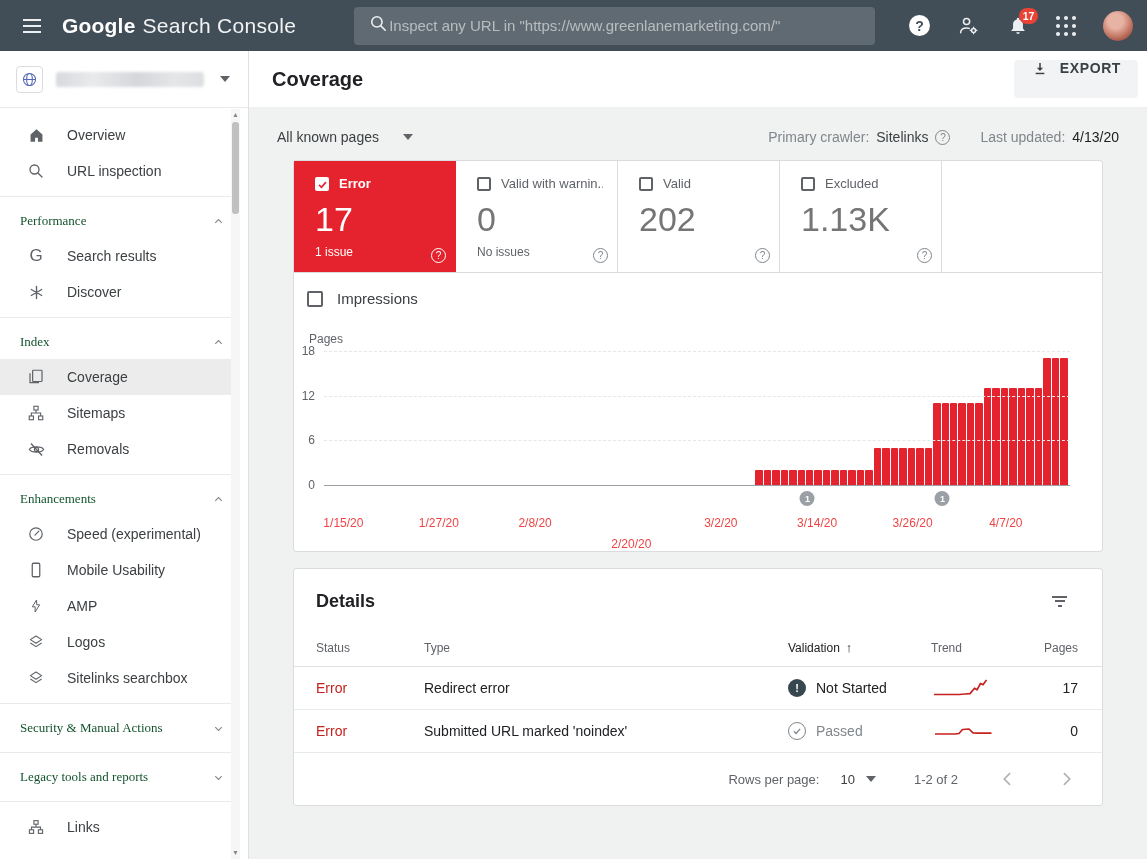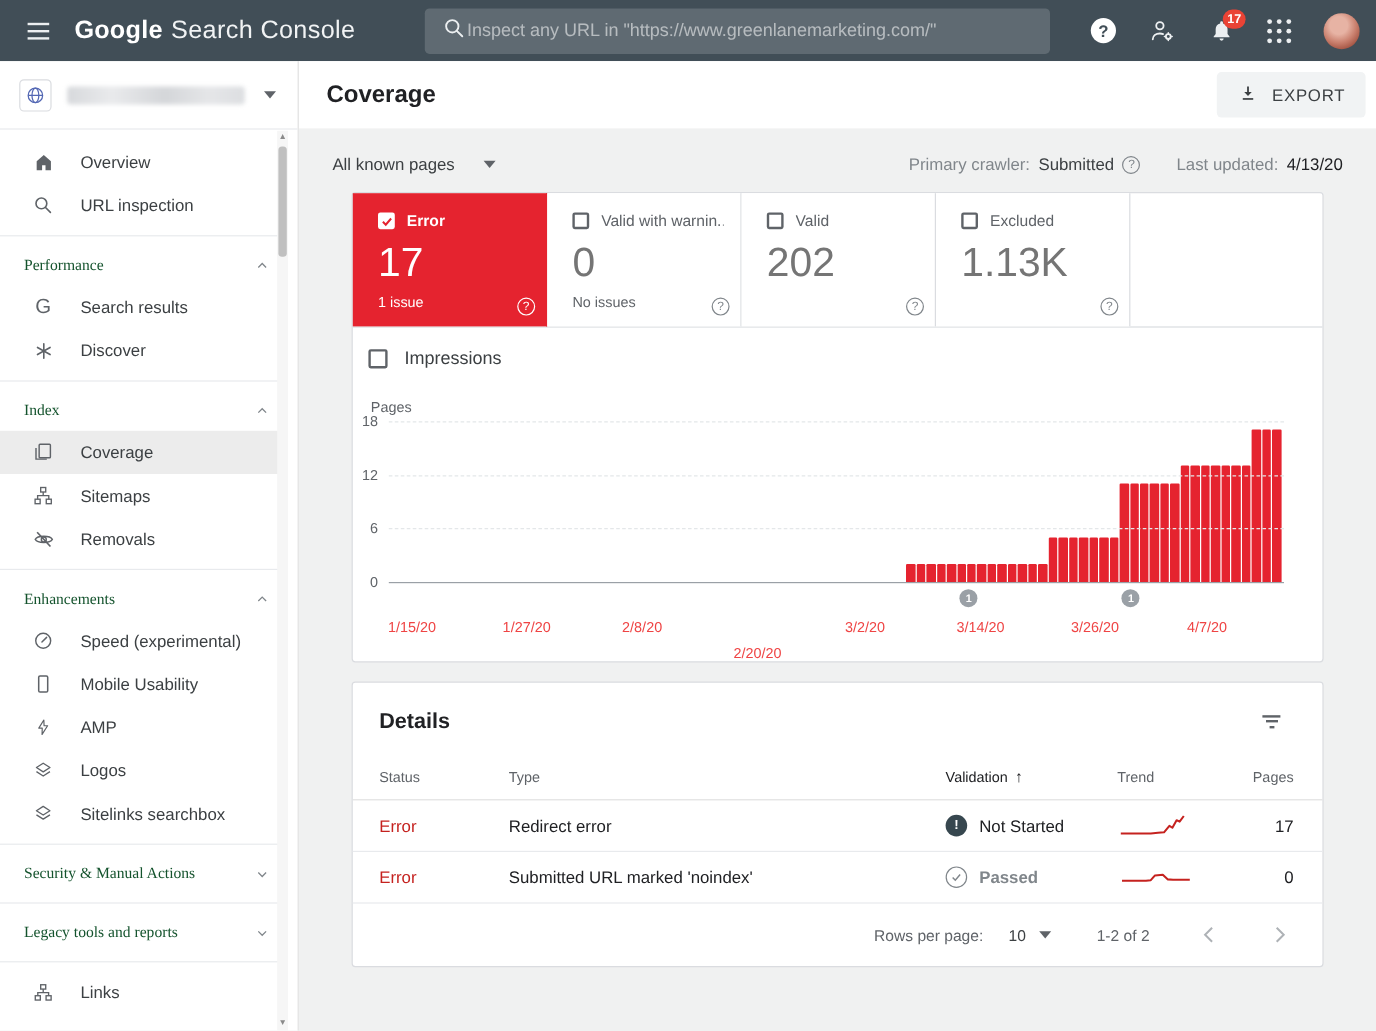--- a/index.html
+++ b/index.html
@@ -46,21 +46,21 @@
   
   .sbar { position:absolute; top:58px; bottom:0; right:8px; width:9px; background:#f6f6f6; }
   .sbar .arr { position:absolute; left:0; width:9px; height:10px; color:#8a8a8a; font-size:7px; text-align:center; line-height:10px; }
   .sbar .arr.up { top:1px; } .sbar .arr.down { bottom:1px; }
   .sbar .thumb { position:absolute; top:13px; left:1px; width:7px; height:92px; background:#c0c0c0; border-radius:3px; }
 
   
   .main { flex:1; display:flex; flex-direction:column; min-width:0; background:#f0f1f1; }
   .page-header { height:56px; background:#fff; display:flex; align-items:center; padding:0 9px 0 23px; flex:none; }
   .page-title { font-size:20px; color:#202124; }
-  .export-btn { margin-left:auto; display:flex; align-items:center; gap:11px; background:#f1f3f4; border:none; height:38px; padding:0 17px; border-radius:4px; color:#3c4043; font-size:14px; font-weight:400; letter-spacing:.6px; cursor:pointer; }
+  .export-btn { margin-left:auto; display:flex; gap:11px; background:#f1f3f4; border:none; height:38px; padding:0 17px; border-radius:4px; color:#3c4043; font-size:14px; font-weight:700; letter-spacing:.6px; cursor:pointer; }
 
   .content { flex:1; padding:0 44px; overflow:hidden; }
   .filter-row { display:flex; align-items:center; margin:22px -16px 15px; font-size:14px; }
   .scope { display:flex; align-items:center; gap:24px; color:#3c4043; cursor:pointer; }
   .crawler-info { margin-left:auto; display:flex; align-items:center; gap:7px; }
   .dim { color:#80868b; } .dark { color:#3c4043; } .darker { color:#202124; }
   .q { width:15px; height:15px; border:1px solid #80868b; border-radius:50%; color:#80868b; font-size:10px; display:inline-grid; place-items:center; cursor:pointer; background:none; }
   .gap24 { width:16px; }
 
   .panel { background:#fff; border:1px solid #dadce0; border-radius:3px; }
@@ -105,21 +105,21 @@
   .tbl-head { display:grid; grid-template-columns:108px 364px 143px 1fr 70px; padding:10px 24px 11px 22px; margin-top:13px; font-size:12px; color:#5f6368; border-bottom:1px solid #e0e0e0; align-items:center; }
   .tbl-head .sorted { color:#202124; cursor:pointer; }
   .sort-arrow { font-size:13px; color:#202124; margin-left:6px; }
   .th-pages, .pages-cell { text-align:right; }
   .tbl-row { display:grid; grid-template-columns:108px 364px 143px 1fr 70px; align-items:center; height:43px; padding:0 24px 0 22px; border-bottom:1px solid #e8eaed; font-size:14px; cursor:pointer; }
   .status-error { color:#c5221f; }
   .validation-cell { display:flex; align-items:center; gap:10px; }
   .vicon { width:18px; height:18px; border-radius:50%; display:grid; place-items:center; flex:none; }
   .vicon.not-started { background:#37474f; color:#fff; font-size:11px; font-weight:bold; }
   .vicon.passed { border:1.5px solid #80868b; }
-  .v-muted { color:#80868b;font-weight:bold; }
+  .v-muted { color:#80868b; }
   .trend-cell svg { display:block; }
   .tbl-footer { display:flex; align-items:center; justify-content:flex-end; height:52px; padding:0 22px; font-size:13px; color:#5f6368; }
   .rpp-value { display:flex; align-items:center; gap:11px; color:#3c4043; margin:0 38px 0 21px; cursor:pointer; }
   .range-label { margin-right:36px; }
   .page-btn { background:none; border:none; color:#aeb2b6; cursor:default; display:grid; place-items:center; padding:4px; }
   .page-btn.next { margin-left:30px; }
 </style>
 </head>
 <body>
 
@@ -384,21 +384,21 @@
 
       <div class="content">
 
         <div class="filter-row">
           <div class="scope">
             <span>All known pages</span>
             <span class="caret-down"></span>
           </div>
           <div class="crawler-info">
             <span class="dim">Primary crawler:</span>
-            <span class="dark">Submitted</span>
+            <span class="dark">Sitelinks</span>
             <button class="q">?</button>
             <span class="gap24"></span>
             <span class="dim">Last updated:</span>
             <span class="darker">4/13/20</span>
           </div>
         </div>
 
         <section class="panel summary-panel">
           <div class="cards">
             <div class="card error">

